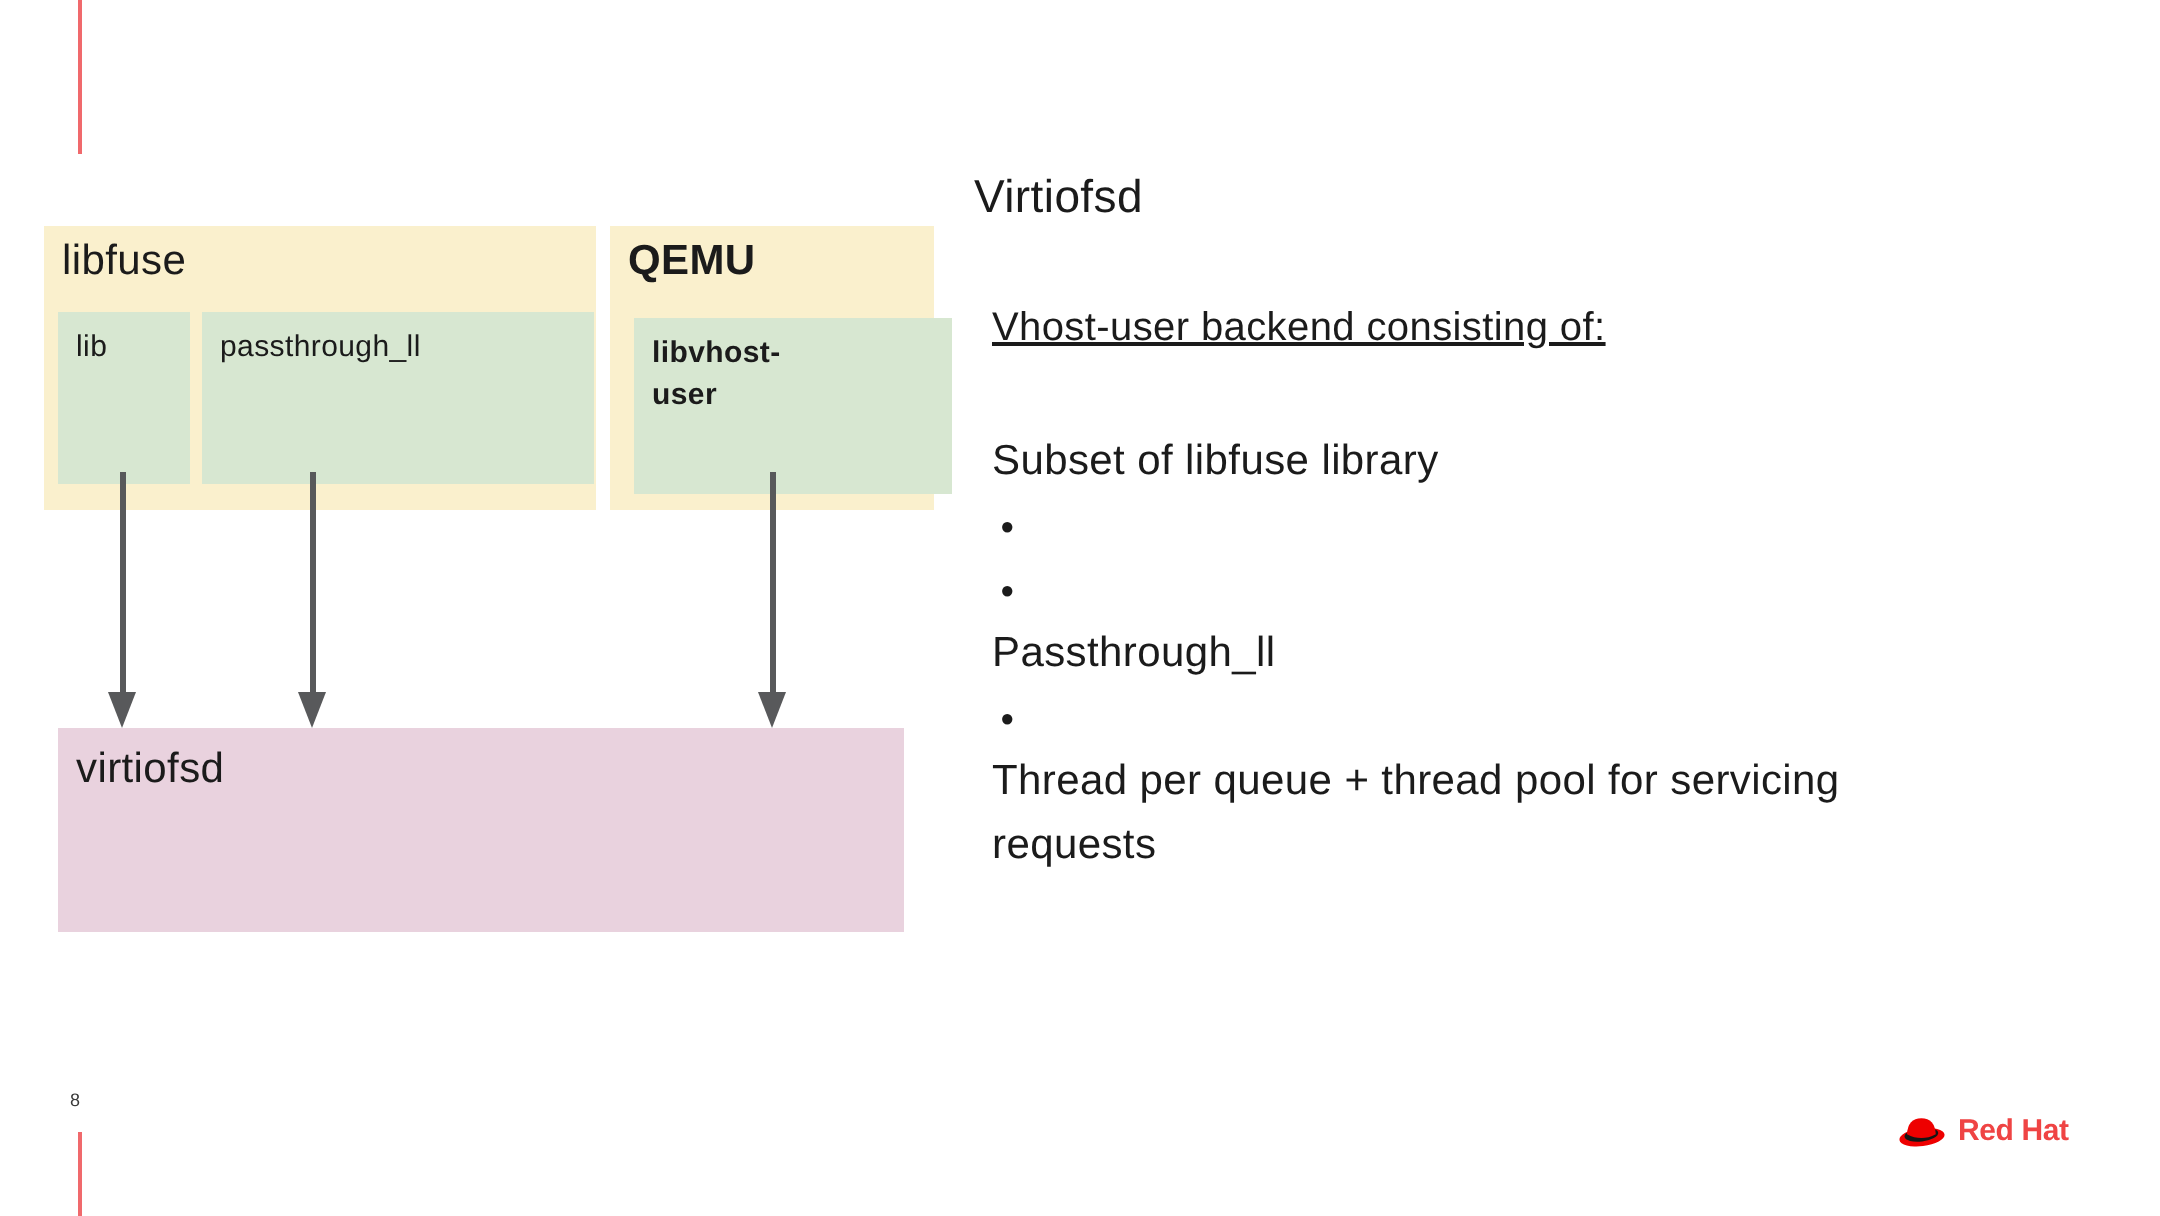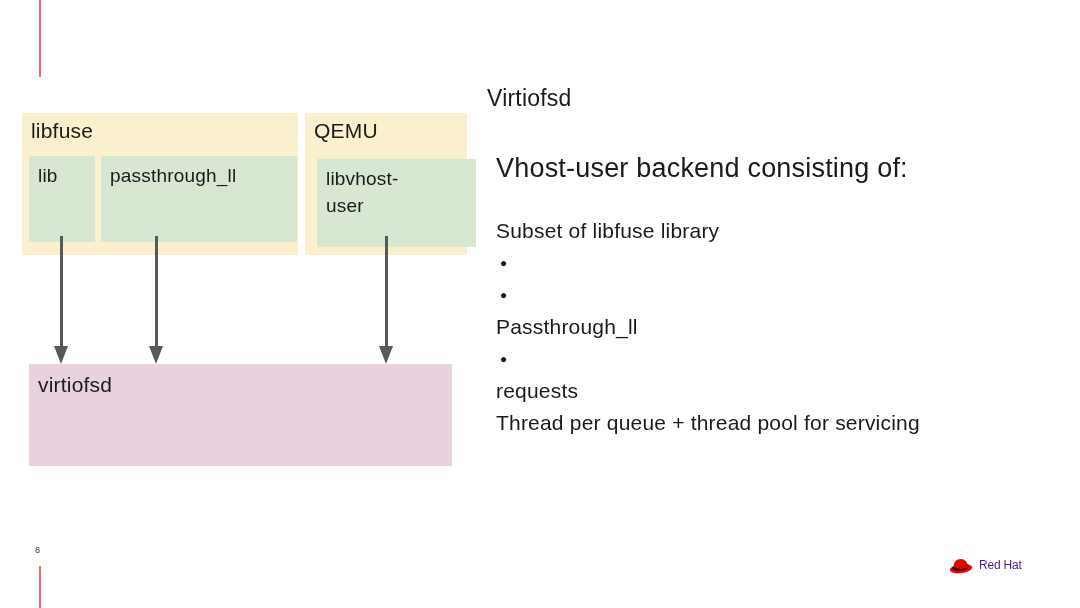--- a/index.html
+++ b/index.html
@@ -26,32 +26,32 @@
     top: 545px;
     font-size: 9px;
     color: #3a3a3a;
   }
   
   .group {
     position: absolute;
     background: #faf0cd;
   }
   .group.libfuse { left: 22px; top: 113px; width: 276px; height: 142px; }
-  .group.qemu    { left: 305px; top: 113px; width: 162px; height: 142px; }
+  .group.qemu    { left: 305px; top: 113px; width: 162px; height: 142px; font-weight: bold; }
   .group-label {
     position: absolute;
     left: 9px;
     top: 6px;
     font-size: 21px;
     letter-spacing: 0.2px;
   }
   .module {
     position: absolute;
     background: #d7e7d1;
-    font-size: 19px;
+    font-size: 15px;
     letter-spacing: 0.2px;
     padding: 7px 0 0 9px;
     box-sizing: border-box;
     white-space: pre-line;
     line-height: 1.4;
   }
   .module.lib  { left: 7px;  top: 43px; width: 66px;  height: 86px; }
   .module.pt   { left: 79px; top: 43px; width: 196px; height: 86px; }
   .module.lvu  { left: 12px; top: 46px; width: 159px; height: 88px; }
   .target-box {
@@ -87,22 +87,23 @@
   
   .heading {
     position: absolute;
     left: 487px; top: 85px;
     font-size: 23px;
     letter-spacing: 0.2px;
   }
   .intro {
     position: absolute;
     left: 496px; top: 153px;
-    font-size: 27px;
-    letter-spacing: 0.2px;
+    font-size: 20px;
+    letter-spacing: 0.2px;
+    text-decoration: underline;
   }
   .rows {
     position: absolute;
     left: 496px; top: 215px;
     width: 575px;
     font-size: 21px;
     line-height: 32px;
     letter-spacing: 0.2px;
   }
   .row { display: flex; align-items: flex-start; white-space: nowrap; }
@@ -115,24 +116,24 @@
   
   .logo {
     position: absolute;
     left: 949px; top: 555px;
     display: flex;
     align-items: center;
     gap: 6px;
   }
   .logo .hat { display: block; }
   .logo .logo-text {
-    font-size: 12px;
-    font-weight: 400;
+    font-size: 15px;
+    font-weight: 700;
     letter-spacing: -0.2px;
-    color: #4c1d95;
+    color: #ef4444;
     white-space: nowrap;
   }
 </style>
 </head>
 <body>
 
 <div class="slide">
 
   <div class="accent-line top"></div>
   <div class="accent-line bottom"></div>
@@ -178,24 +179,24 @@
     <div class="row">
       <span class="dot">●</span>
     </div>
     <div class="row">
       <span>Passthrough_ll</span>
     </div>
     <div class="row">
       <span class="dot">●</span>
     </div>
     <div class="row">
+      <span>Thread per queue + thread pool for servicing</span>
+    </div>
+    <div class="row">
       <span>requests</span>
-    </div>
-    <div class="row">
-      <span>Thread per queue + thread pool for servicing</span>
     </div>
   </div>
 
   <div class="logo">
     <svg class="hat" width="24" height="20" viewBox="0 0 30 24" xmlns="http://www.w3.org/2000/svg">
       <ellipse cx="15" cy="16.5" rx="14.2" ry="5.6" fill="#ee0000" transform="rotate(-7 15 16.5)"></ellipse>
       <ellipse cx="14.6" cy="15" rx="10.6" ry="4.2" fill="#151515" transform="rotate(-7 14.6 15)"></ellipse>
       <path d="M5.6 14.6 Q6.2 4.6 14.6 4.6 Q23 4.6 23.6 14.6 Q14.6 19.4 5.6 14.6 Z" fill="#ee0000"></path>
     </svg>
     <span class="logo-text">Red Hat</span>

